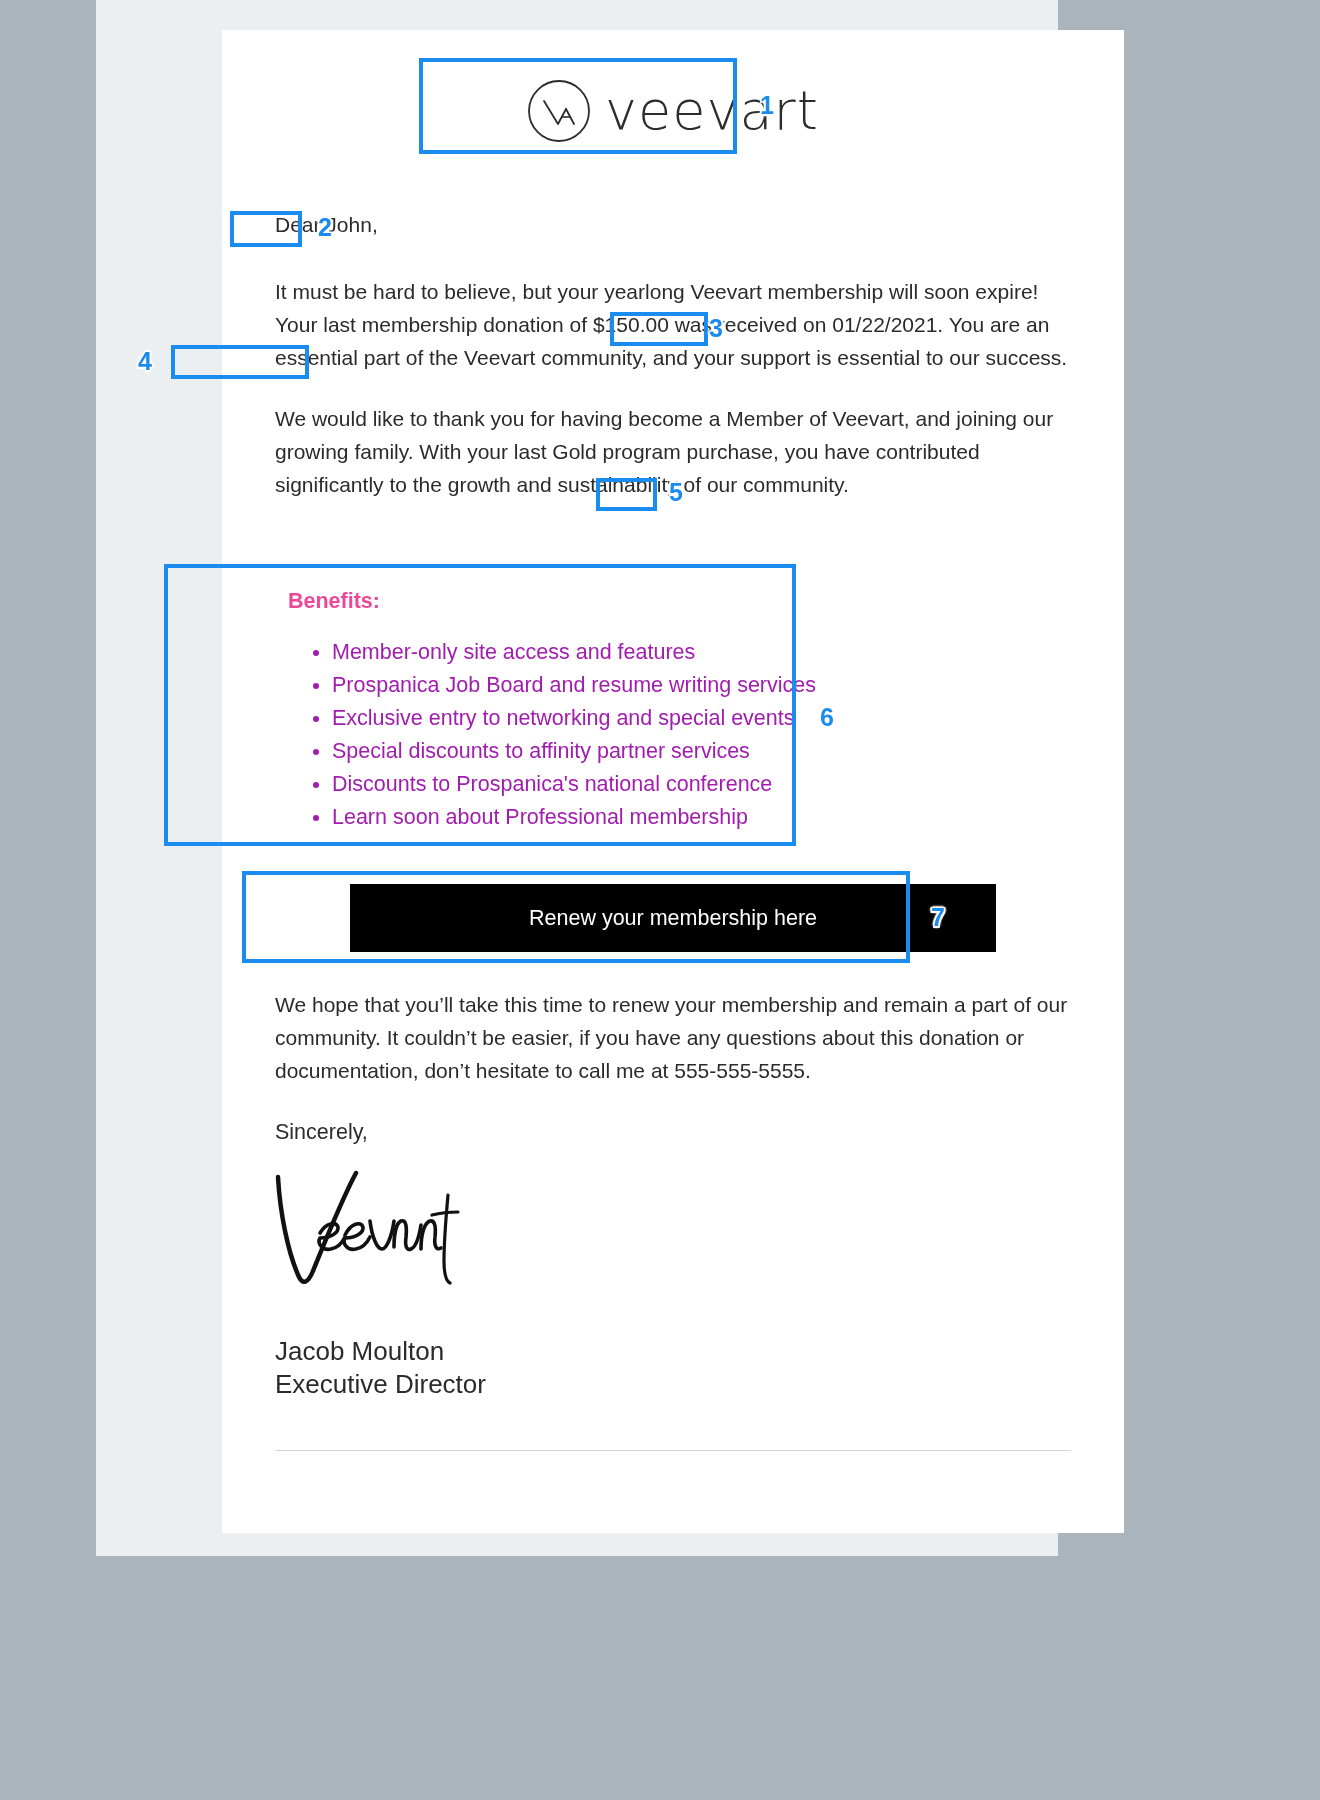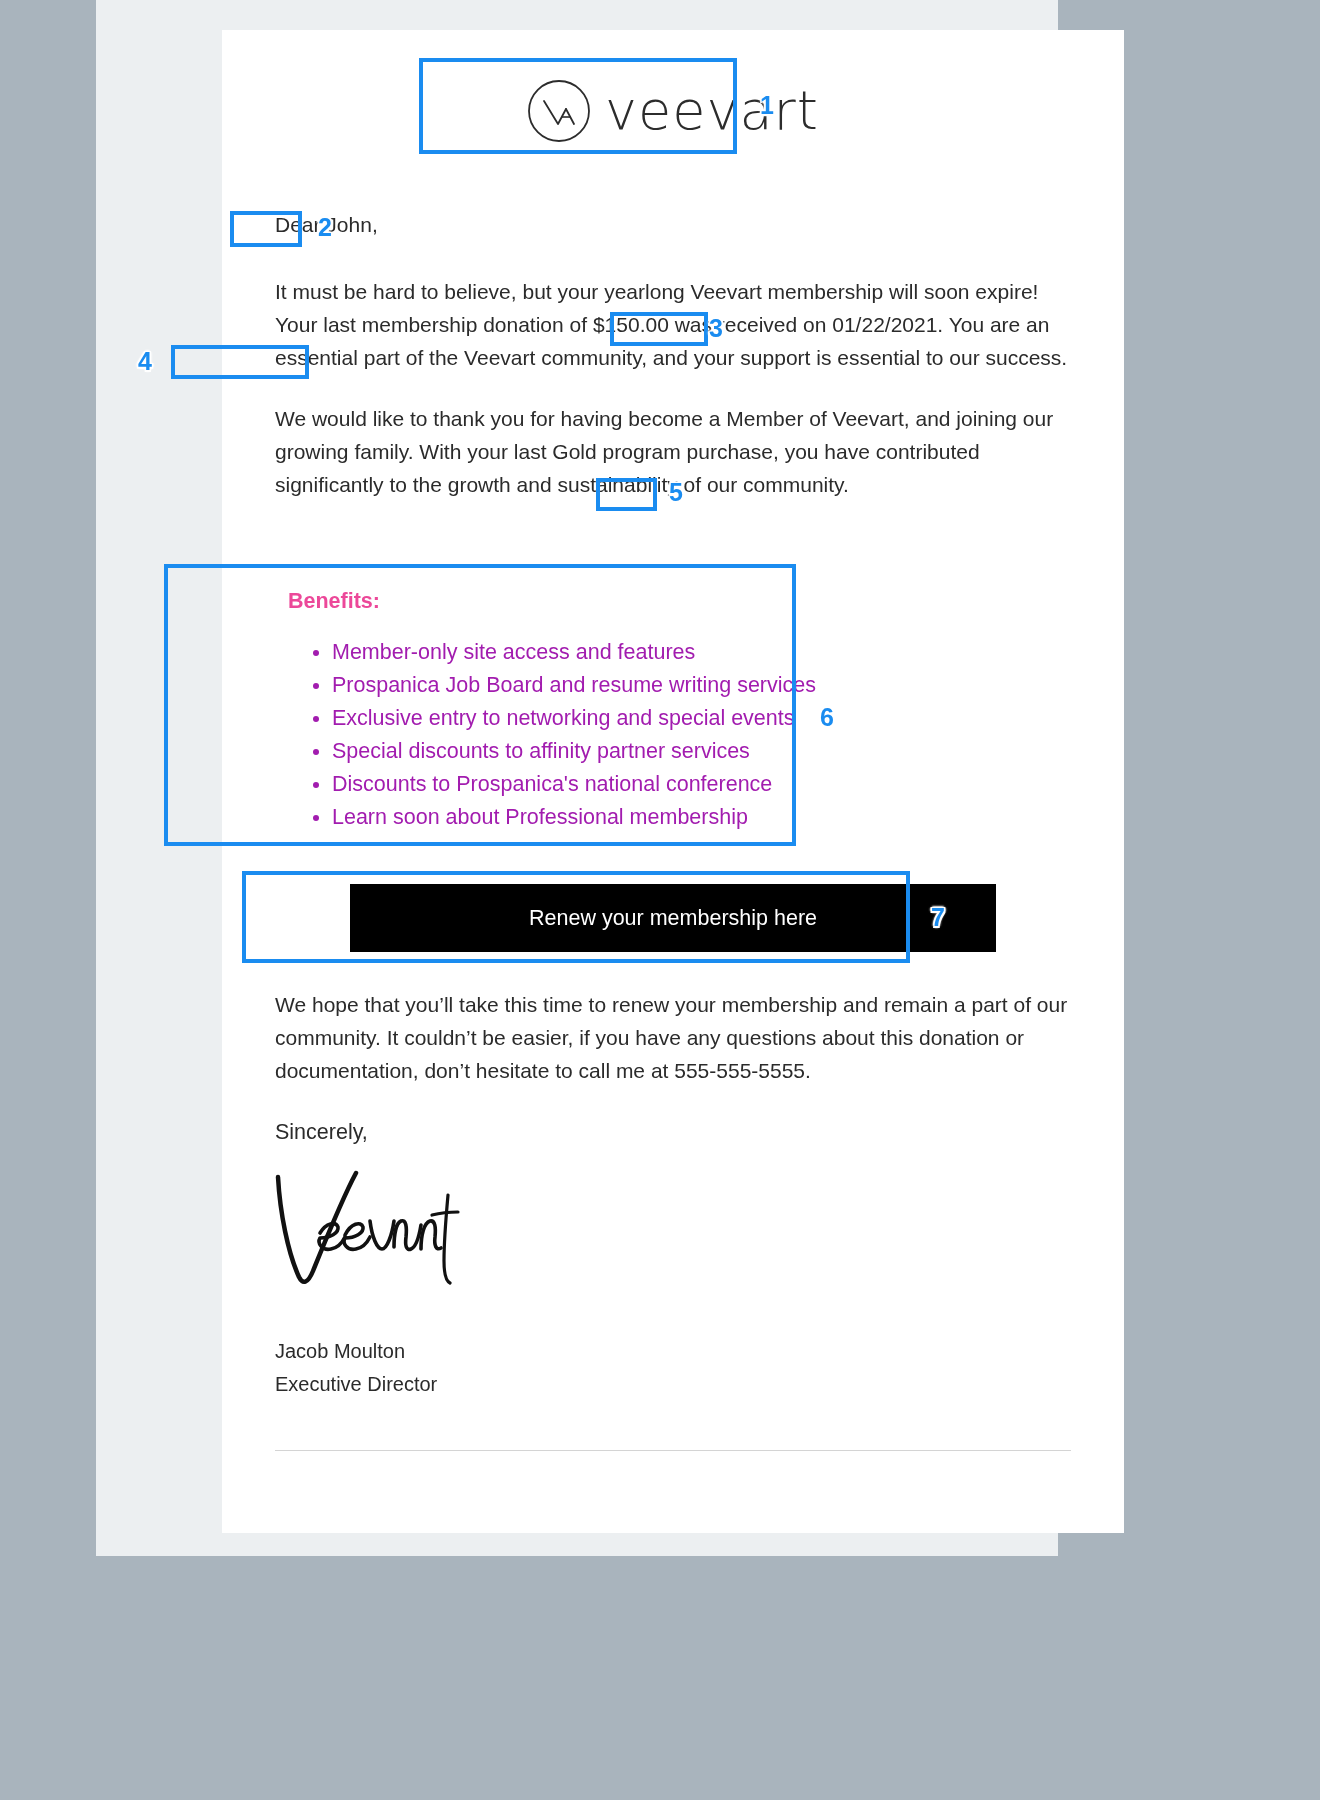--- a/index.html
+++ b/index.html
@@ -165,21 +165,21 @@
     left: 50px;
     top: 1135px;
     width: 210px;
     height: 135px;
   }
 
   .signoff {
     position: absolute;
     left: 53px;
     top: 1305px;
-    font-size: 20px;
+    font-size: 26px;
     line-height: 33px;
     color: #2b2b2b;
   }
 
   .divider {
     position: absolute;
     left: 53px;
     top: 1420px;
     width: 796px;
     height: 1px;

